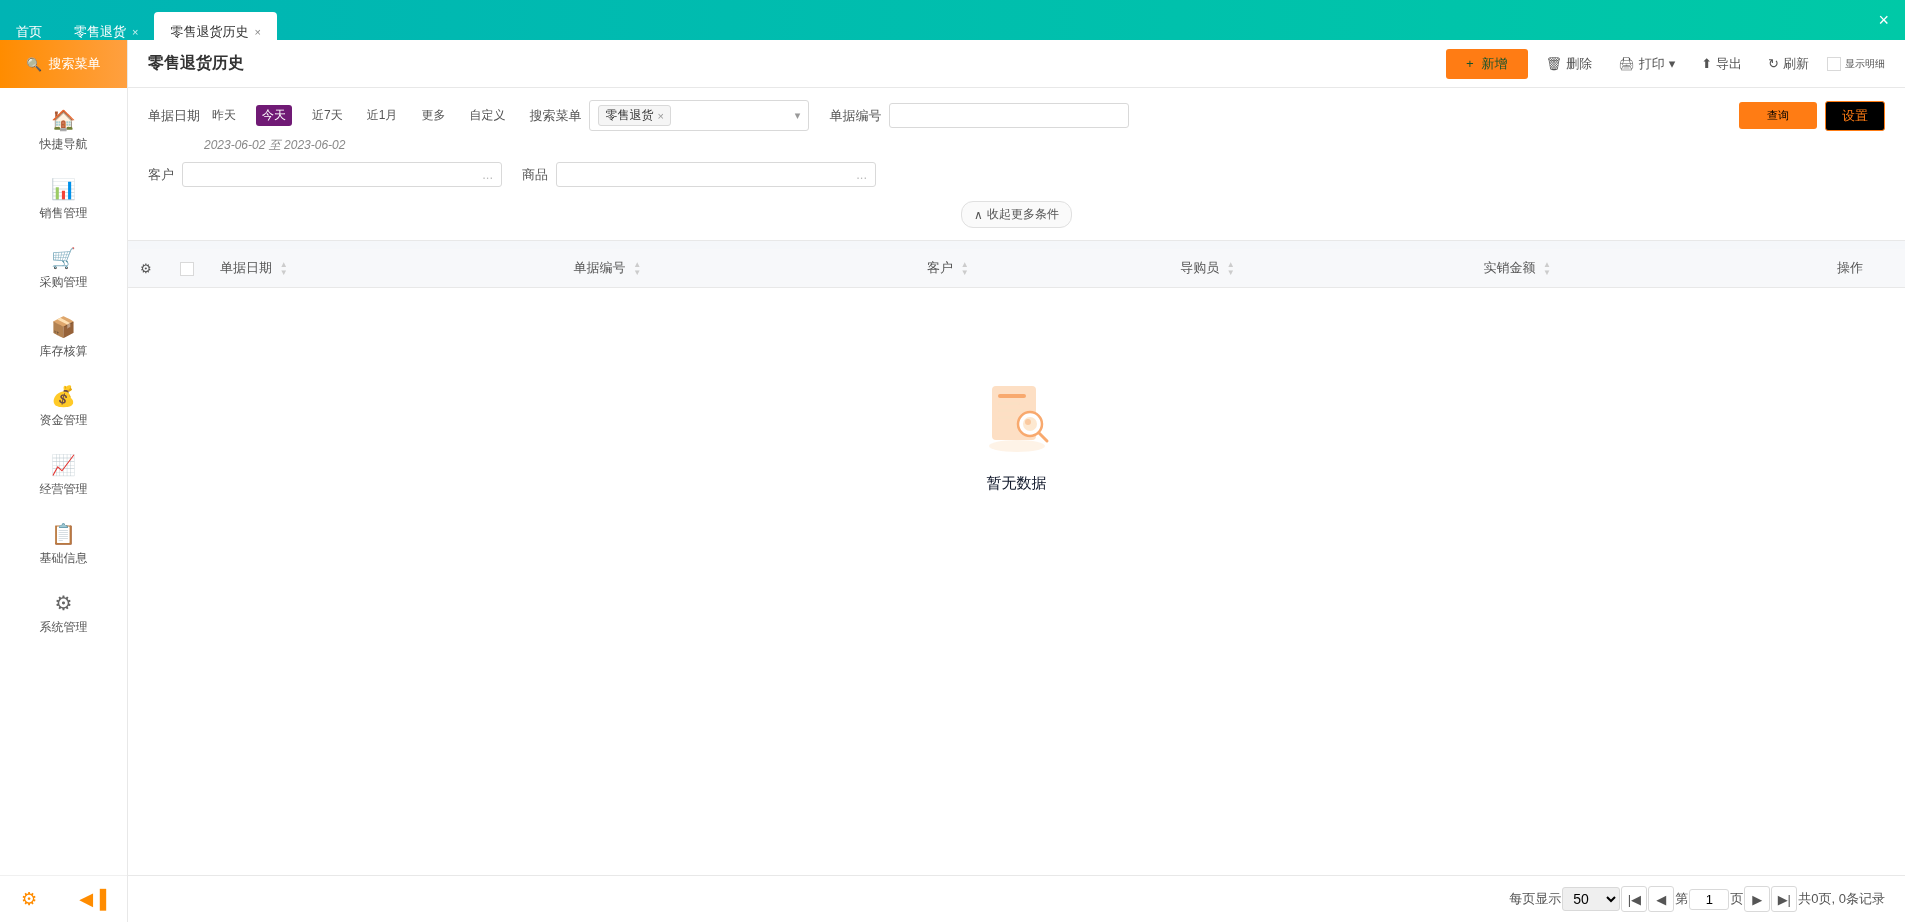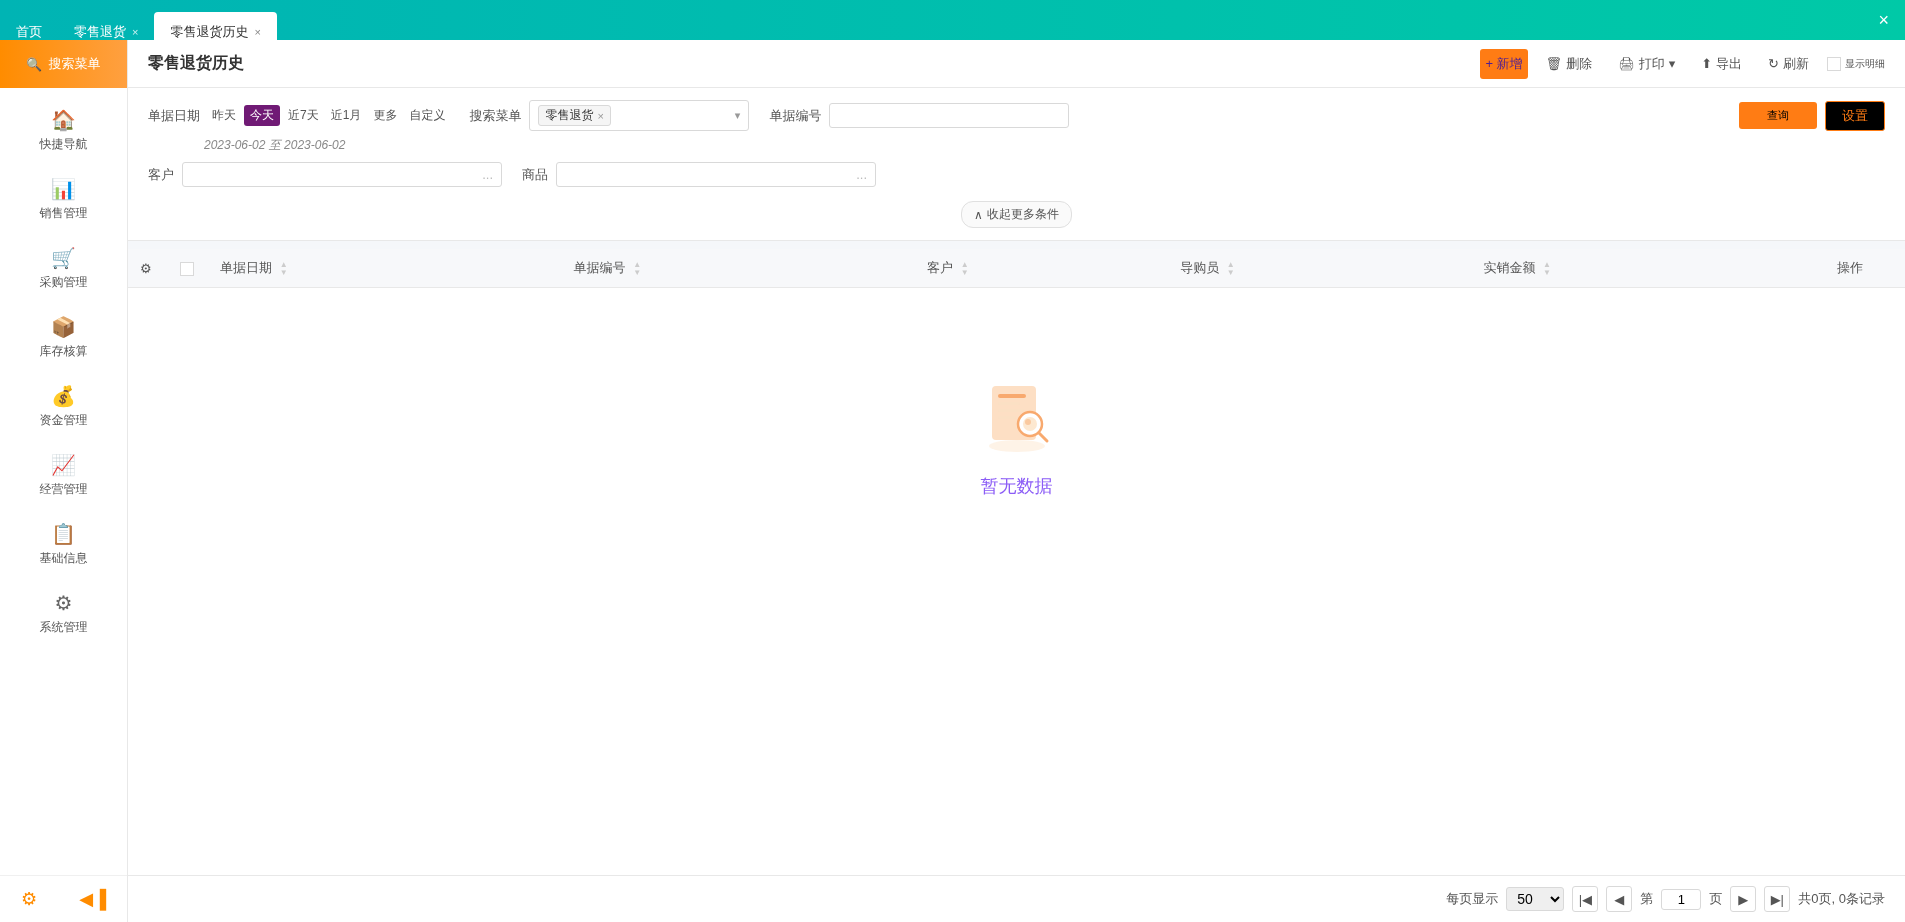--- a/index.html
+++ b/index.html
@@ -153,26 +153,27 @@
       align-items: center;
       gap: 4px;
       font-size: 13px;
       color: #555;
       cursor: pointer;
       padding: 4px 8px;
       border-radius: 3px;
     }
     .btn-primary {
       background: #ff7c14;
-      color: #4c1d95;
+      color: #14532d;
       border: none;
-      padding: 6px 5px;
-      border-radius: 3px;
-      font-size: 13px;
-      cursor: pointer;
+      padding: 6px 20px;
+      border-radius: 3px;
+      font-size: 13px;
+      cursor: pointer;
+      font-family: Liberation Mono, monospace;
     }
     .btn-query {
       background: #ff7c14;
       color: #000000;
       border: none;
       padding: 6px 28px;
       border-radius: 3px;
       font-size: 11px;
       cursor: pointer;
     }
@@ -223,21 +224,21 @@
       color: #555;
     }
     .filter-label {
       white-space: nowrap;
       color: #555;
       font-size: 13px;
     }
     .date-shortcuts {
       display: flex;
       align-items: center;
-      gap: 4px;
+      gap: 16px;
     }
     .date-shortcut {
       font-size: 12px;
       color: #555;
       cursor: pointer;
       padding: 1px 4px;
     }
     .date-shortcut.active {
       background: #701a75;
       color: #fff;
@@ -360,32 +361,32 @@
       justify-content: center;
       padding: 80px 0;
       color: #bbb;
     }
     .empty-icon {
       width: 90px;
       height: 90px;
       margin-bottom: 16px;
     }
     .empty-text {
-      font-size: 18px;
-      color: #8b5cf6;
+      font-size: 15px;
+      color: #0f172a;
     }
 
     
     .pagination-bar {
       background: #fff;
       padding: 10px 20px;
       display: flex;
       align-items: center;
       justify-content: flex-end;
-      gap: 8px;
+      gap: 1px;
       border-top: 1px solid #e8e8e8;
       font-size: 13px;
       color: #555;
       flex-shrink: 0;
     }
     .pagination-bar select {
       border: 1px solid #d9d9d9;
       border-radius: 3px;
       padding: 2px 6px;
       font-size: 14px;

